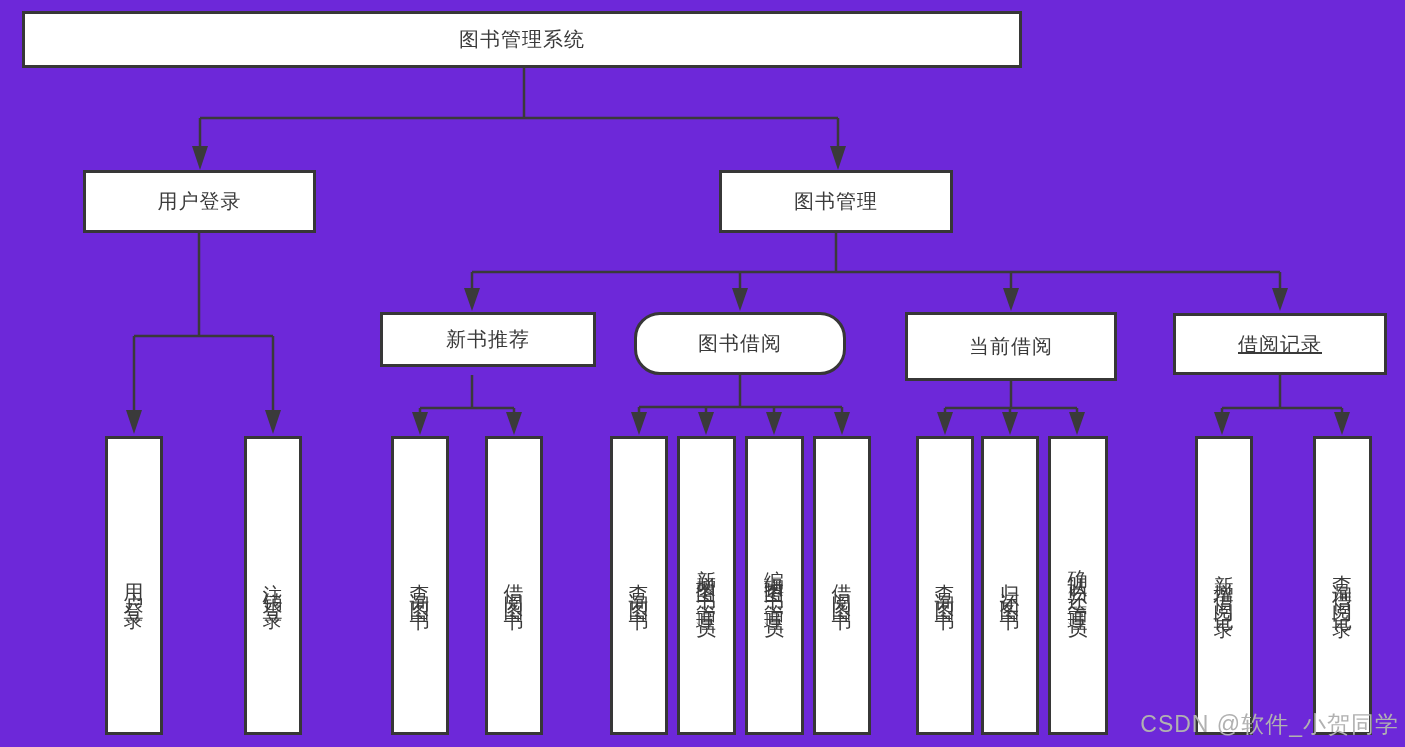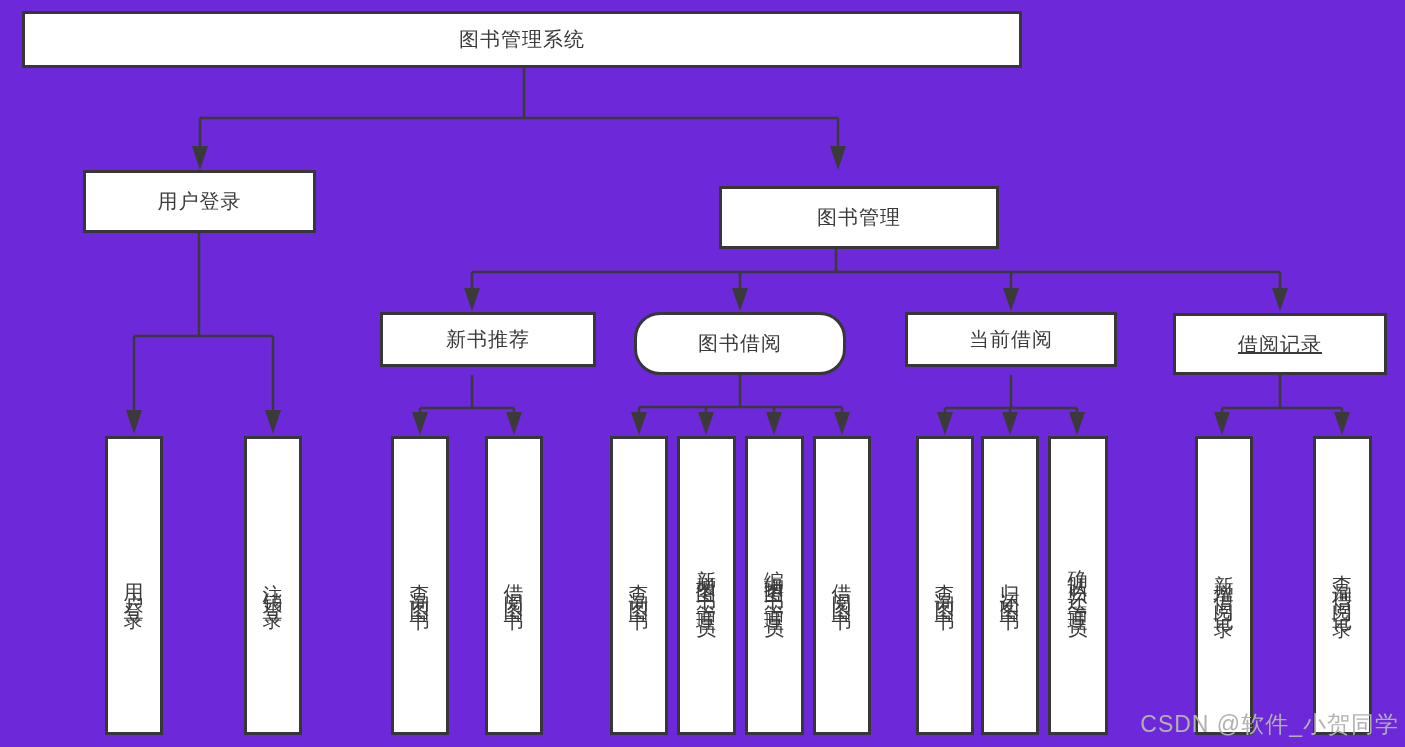--- a/index.html
+++ b/index.html
@@ -127,31 +127,31 @@
     </g>
   </svg>
 
   <div class="node hnode root" style="left:22px; top:11px; width:1000px; height:57px;">
     <span>图书管理系统</span>
   </div>
 
   <div class="node hnode" style="left:83px; top:170px; width:233px; height:63px;">
     <span>用户登录</span>
   </div>
-  <div class="node hnode" style="left:719px; top:186px; width:280px; height:63px;">
+  <div class="node hnode" style="left:719px; top:170px; width:234px; height:63px;">
     <span>图书管理</span>
   </div>
 
   <div class="node hnode" style="left:380px; top:312px; width:216px; height:55px;">
     <span>新书推荐</span>
   </div>
   <div class="node hnode" style="left:634px; top:312px; width:212px; height:63px;border-radius:26px;">
     <span>图书借阅</span>
   </div>
-  <div class="node hnode" style="left:905px; top:312px; width:212px; height:55px;">
+  <div class="node hnode" style="left:905px; top:312px; width:212px; height:69px;">
     <span>当前借阅</span>
   </div>
   <div class="node hnode" style="left:1173px; top:313px; width:214px; height:62px;text-decoration:underline;">
     <span>借阅记录</span>
   </div>
 
   <div class="node vnode" style="left:105px; top:436px; width:58px; height:299px;">
     <span>用户登录</span>
   </div>
   <div class="node vnode" style="left:244px; top:436px; width:58px; height:299px;">

